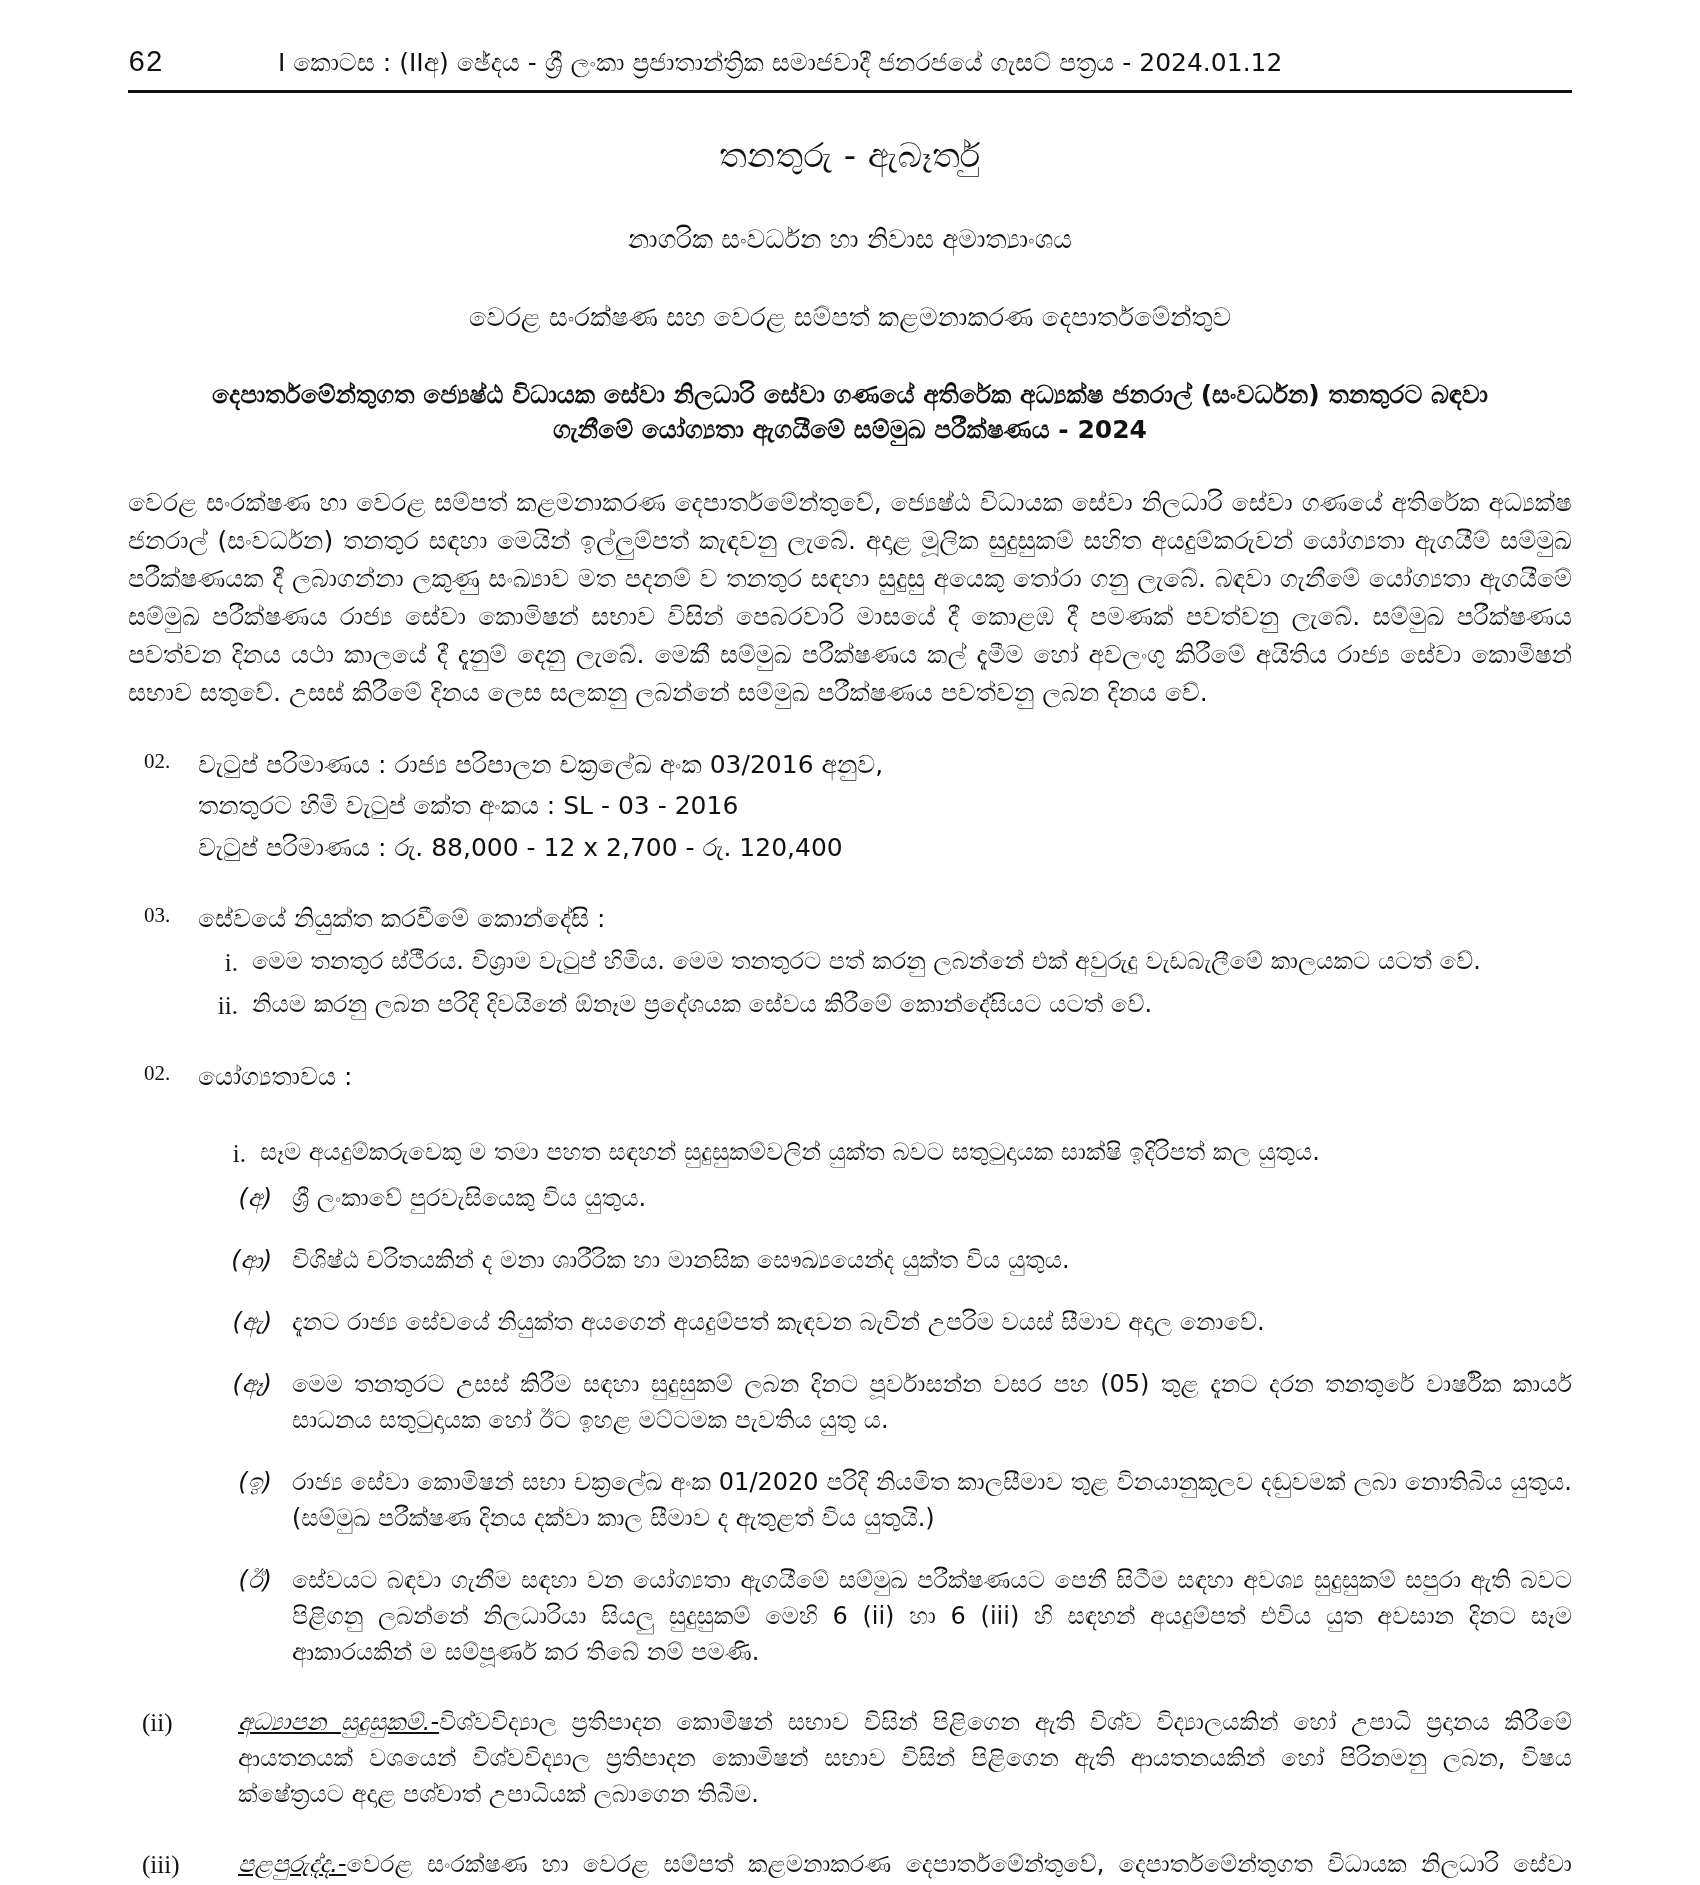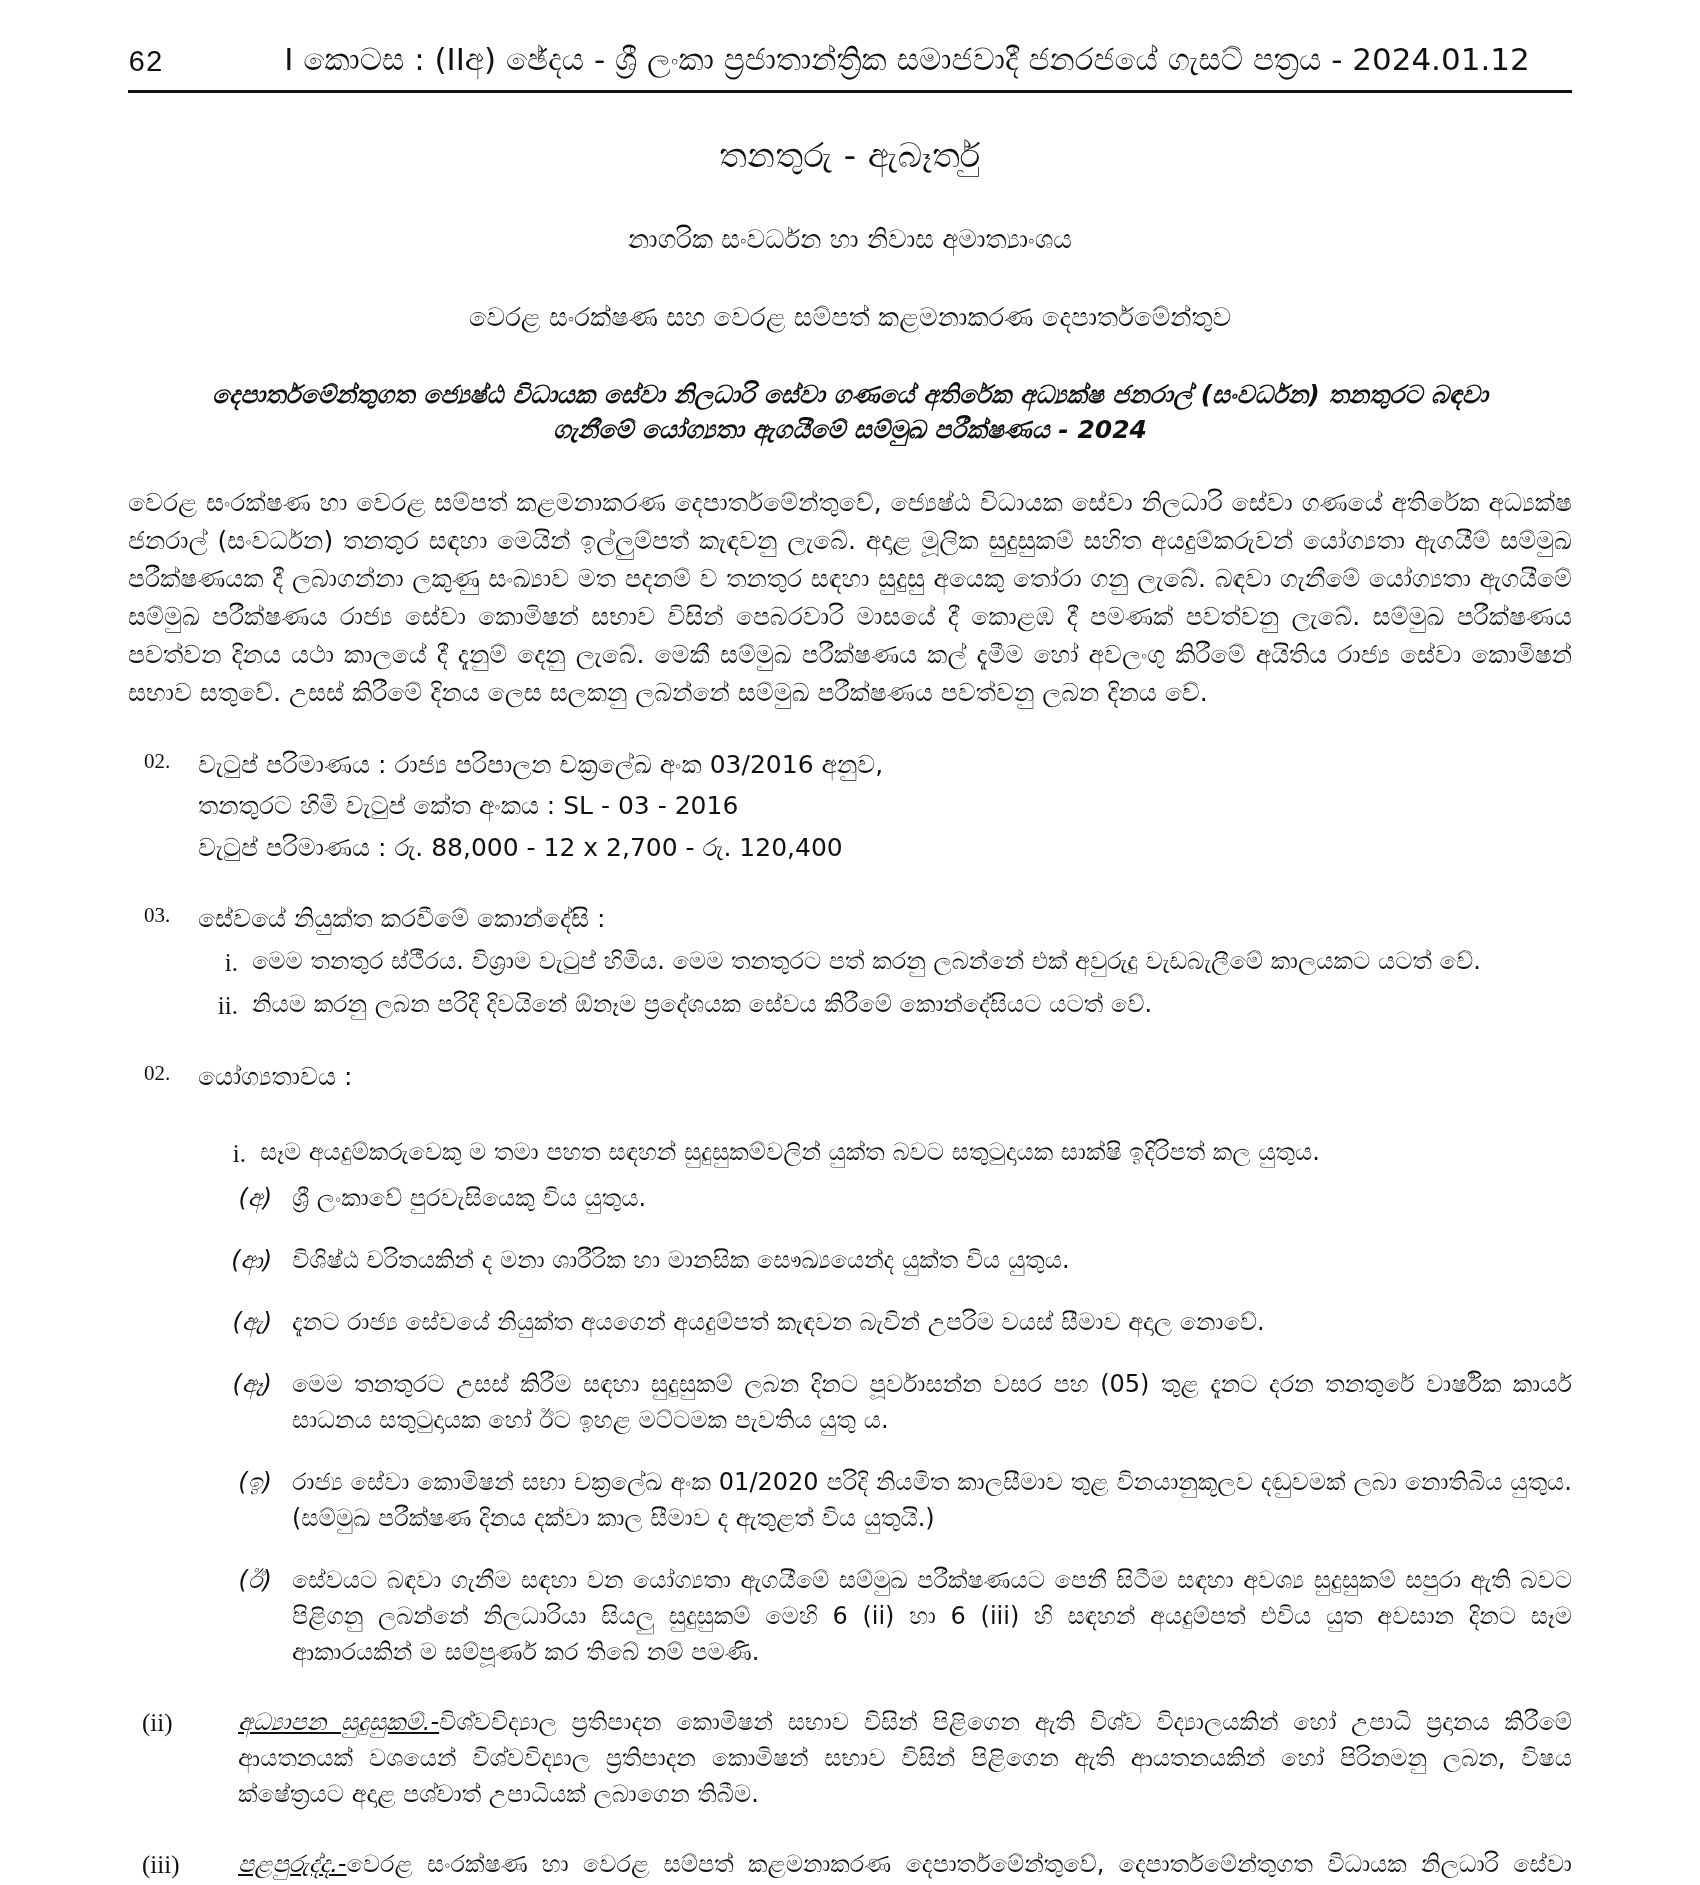--- a/index.html
+++ b/index.html
@@ -34,23 +34,22 @@
   .runhead-page {
     font-family: Liberation Mono, monospace;
     font-size: 29px;
     line-height: 1;
     padding-bottom: 8px;
     width: 150px;
     flex: 0 0 150px;
   }
   .runhead-title {
     flex: 1 1 auto;
-    text-align: center;
     font-family: "DejaVu Sans", sans-serif;
-    font-size: 31px;
+    font-size: 25px;
     line-height: 1.15;
     padding-bottom: 8px;
     padding-right: 36px;
     white-space: nowrap;
   }
   .rule {
     margin: 4px 128px 0 128px;
     border-top: 3px solid #111;
   }
 
@@ -79,21 +78,20 @@
     font-size: 26px;
     line-height: 1.3;
     margin: 44px 0 0 0;
   }
   .subject {
     font-weight: bold;
     font-size: 25px;
     line-height: 1.42;
     margin: 42px 0 0 0;
     text-align: center;
-    font-style: italic;
   }
 
   .para {
     font-size: 25px;
     line-height: 1.52;
     text-align: justify;
     text-justify: inter-word;
     margin: 36px 0 0 0;
   }
 

